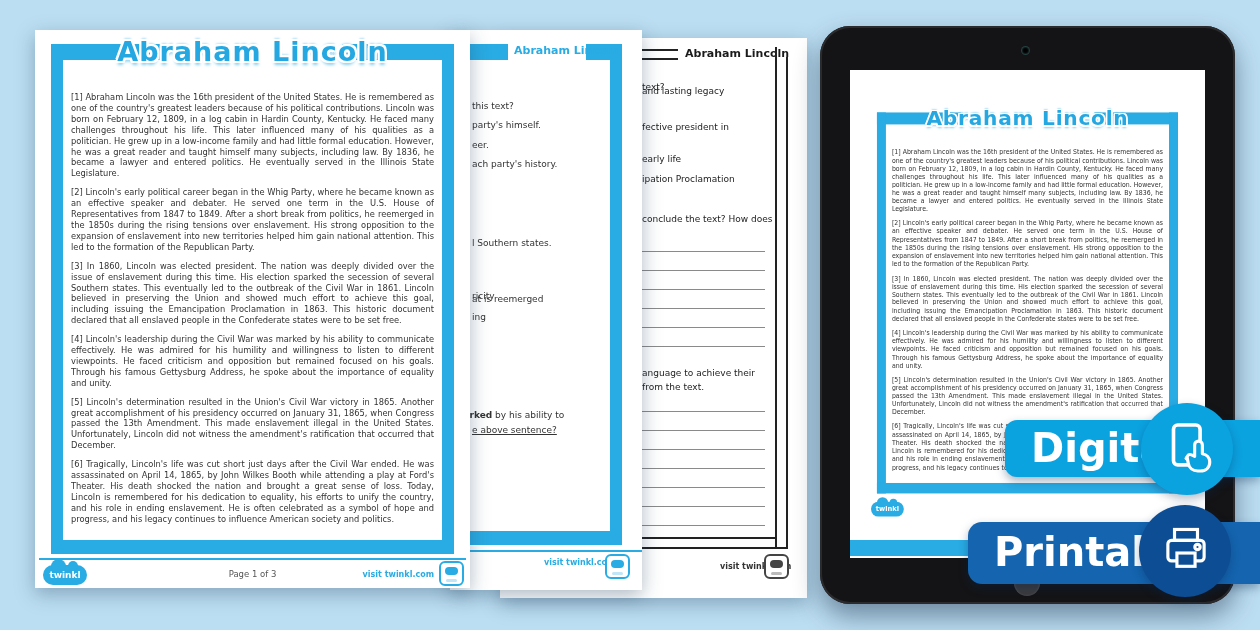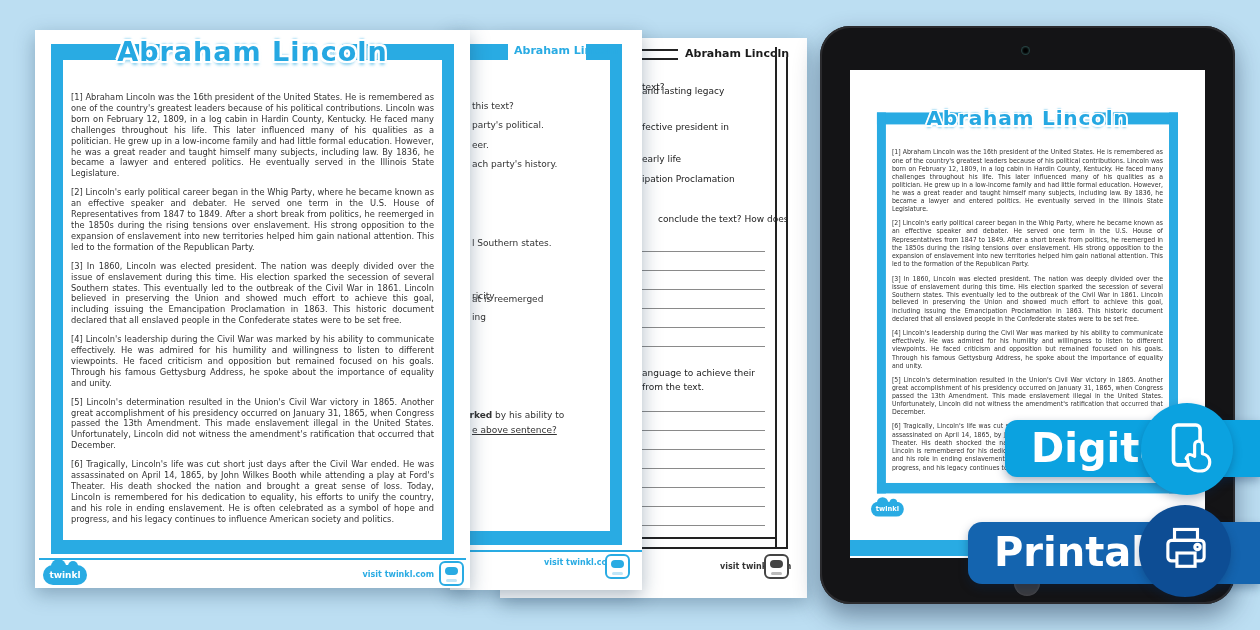--- a/index.html
+++ b/index.html
@@ -104,21 +104,21 @@
     <div class="bline" style="left:275px; top:9px;  width:2px; height:500px;"></div>
     <div class="bline" style="left:286px; top:19px; width:2px; height:492px;"></div>
     <div class="bline" style="left:0; top:499px; width:277px; height:2px;"></div>
     <div class="bline" style="left:0; top:509px; width:288px; height:2px;"></div>
 
     <div class="p3-frag" style="left:142px; top:44px;">text?</div>
     <div class="p3-frag" style="left:142px; top:48px;">and lasting legacy</div>
     <div class="p3-frag" style="left:142px; top:84px;">fective president in</div>
     <div class="p3-frag" style="left:142px; top:116px;">early life</div>
     <div class="p3-frag" style="left:142px; top:136px;">ipation Proclamation</div>
-    <div class="p3-frag" style="left:142px; top:176px;padding-left:16px;">conclude the text? How does</div>
+    <div class="p3-frag" style="left:142px; top:176px;">conclude the text? How does</div>
 
     <div class="wline" style="top:213px;"></div>
     <div class="wline" style="top:232px;"></div>
     <div class="wline" style="top:251px;"></div>
     <div class="wline" style="top:270px;"></div>
     <div class="wline" style="top:289px;"></div>
     <div class="wline" style="top:308px;"></div>
 
     <div class="p3-frag" style="left:142px; top:330px;">anguage to achieve their</div>
     <div class="p3-frag" style="left:142px; top:344px;">from the text.</div>
@@ -136,21 +136,21 @@
   </div>
 
   <div class="paper" style="left:450px; top:30px; width:192px; height:560px;">
     <div class="frame" style="left:10px; top:14px; width:48px; height:16px;"></div>
     <div class="frame" style="left:136px; top:14px; width:36px; height:16px;"></div>
     <div class="frame" style="left:160px; top:14px; width:12px; height:501px;"></div>
     <div class="frame" style="left:10px; top:501px; width:150px; height:14px;"></div>
     <div class="p2-title">Abraham Lincoln</div>
 
     <div class="p2-frag" style="left:22px; top:71px;">this text?</div>
-    <div class="p2-frag" style="left:22px; top:90px;">party's political.</div>
+    <div class="p2-frag" style="left:22px; top:90px;">party's himself.</div>
     <div class="p2-frag" style="left:22px; top:110px;">eer.</div>
     <div class="p2-frag" style="left:22px; top:129px;">ach party's history.</div>
     <div class="p2-frag" style="left:22px; top:208px;">l Southern states.</div>
     <div class="p2-frag" style="left:22px; top:261px;">ricity</div>
     <div class="p2-frag" style="left:22px; top:264px;">at is reemerged</div>
     <div class="p2-frag" style="left:22px; top:282px;">ing</div>
     <div class="p2-frag" style="left:4px; top:360px;margin-top:20px;"><b>marked</b><span> by his ability to</span></div>
     <div class="p2-frag" style="left:22px; top:395px;text-decoration:underline;">e above sentence?</div>
 
     <div class="p2-sep"></div>
@@ -171,20 +171,21 @@
       <p>[3] In 1860, Lincoln was elected president. The nation was deeply divided over the issue of enslavement during this time. His election sparked the secession of several Southern states. This eventually led to the outbreak of the Civil War in 1861. Lincoln believed in preserving the Union and showed much effort to achieve this goal, including issuing the Emancipation Proclamation in 1863. This historic document declared that all enslaved people in the Confederate states were to be set free.</p>
       <p>[4] Lincoln's leadership during the Civil War was marked by his ability to communicate effectively. He was admired for his humility and willingness to listen to different viewpoints. He faced criticism and opposition but remained focused on his goals. Through his famous Gettysburg Address, he spoke about the importance of equality and unity.</p>
       <p>[5] Lincoln's determination resulted in the Union's Civil War victory in 1865. Another great accomplishment of his presidency occurred on January 31, 1865, when Congress passed the 13th Amendment. This made enslavement illegal in the United States. Unfortunately, Lincoln did not witness the amendment's ratification that occurred that December.</p>
       <p>[6] Tragically, Lincoln's life was cut short just days after the Civil War ended. He was assassinated on April 14, 1865, by John Wilkes Booth while attending a play at Ford's Theater. His death shocked the nation and brought a great sense of loss. Today, Lincoln is remembered for his dedication to equality, his efforts to unify the country, and his role in ending enslavement. He is often celebrated as a symbol of hope and progress, and his legacy continues to influence American society and politics.</p>
     </div>
     <div class="sheet-sep"></div>
     <div class="sheet-footer">
       <div class="cloud">
           <span>twinkl</span>
         </div>
+      <div class="page-info">Page 1 of 3</div>
       <div class="visit">visit twinkl.com</div>
       <div class="qbadge"></div>
     </div>
   </div>
 
   <div class="tablet">
     <div class="camera"></div>
     <div class="tablet-screen">
       <div class="tablet-sheet-wrap">
         <div class="sheet">

